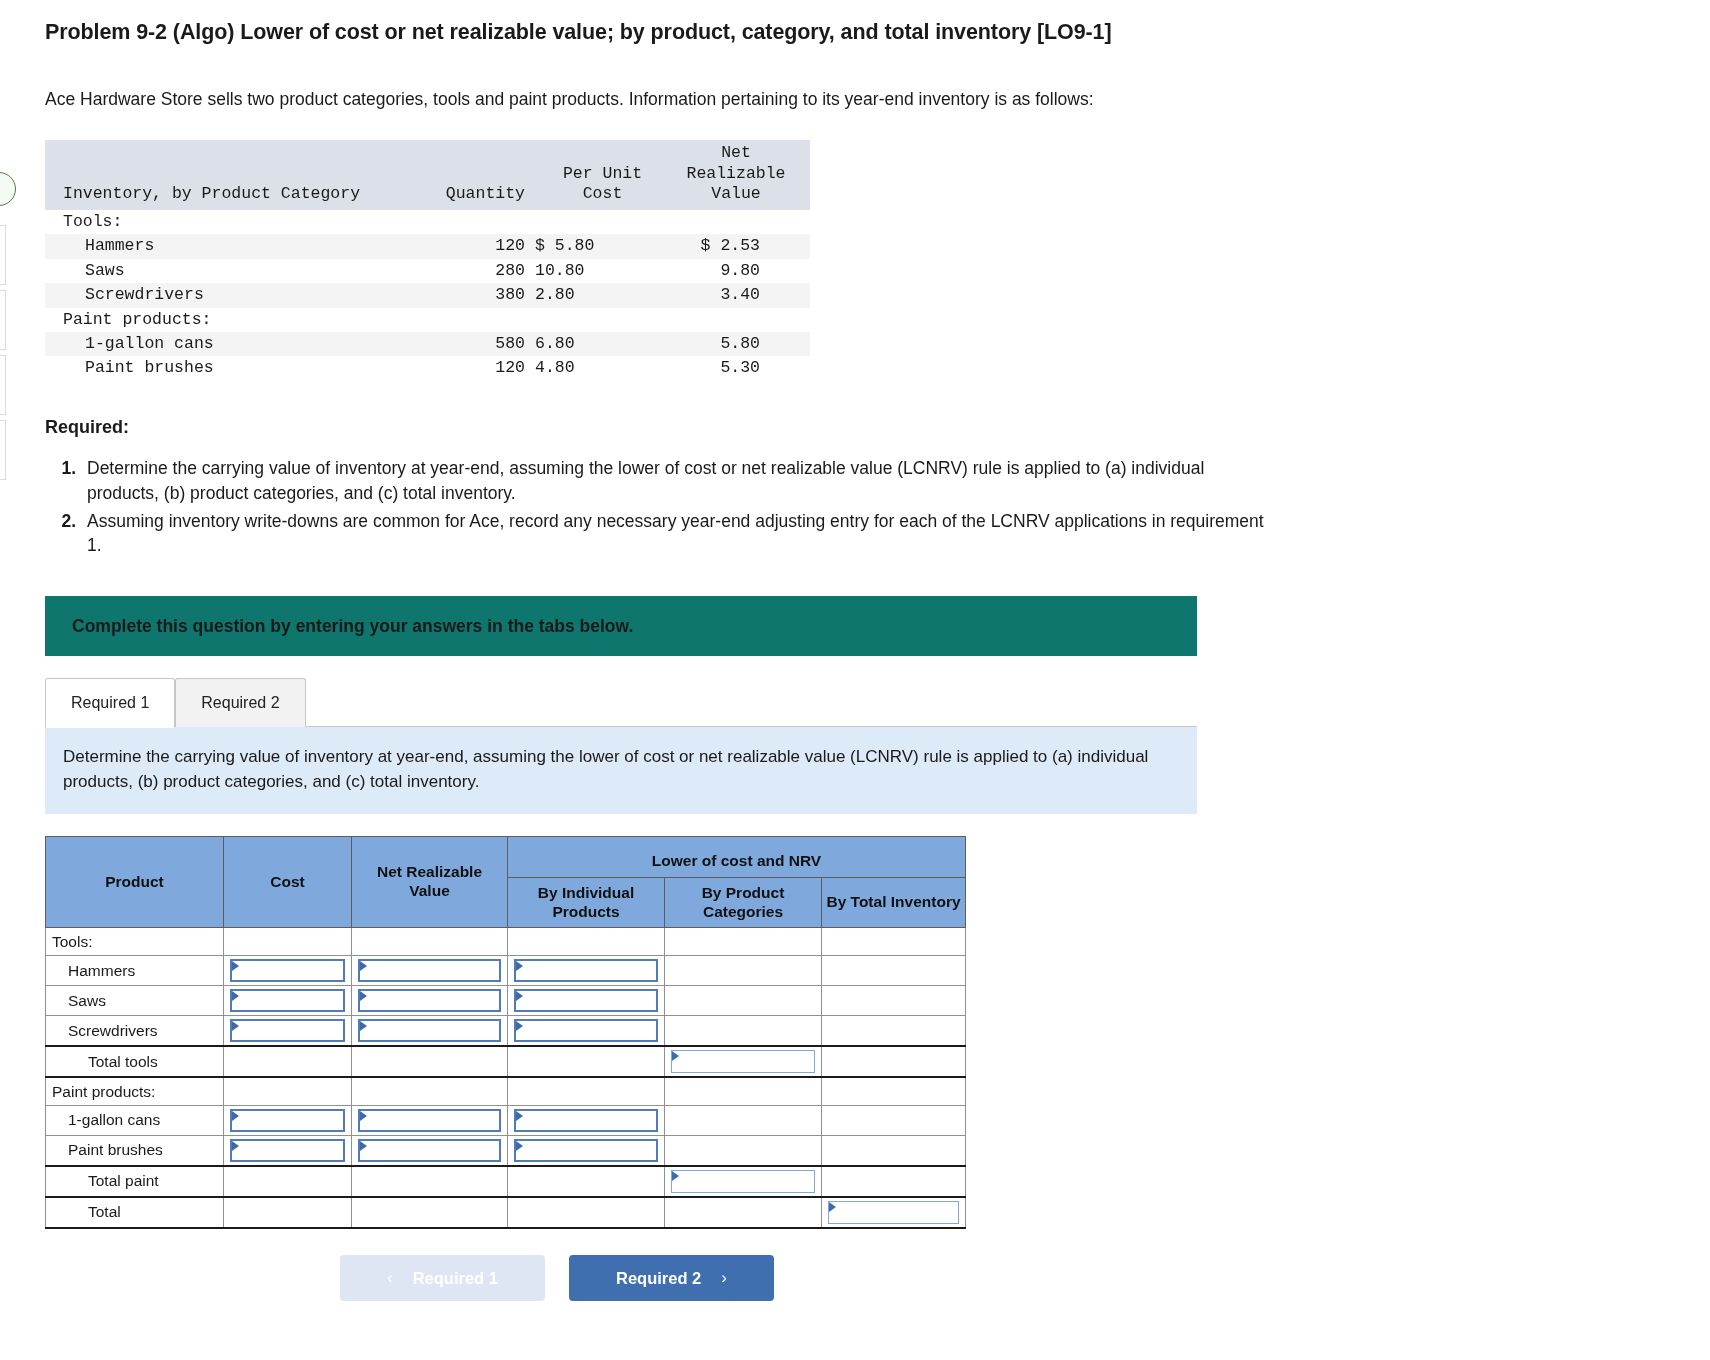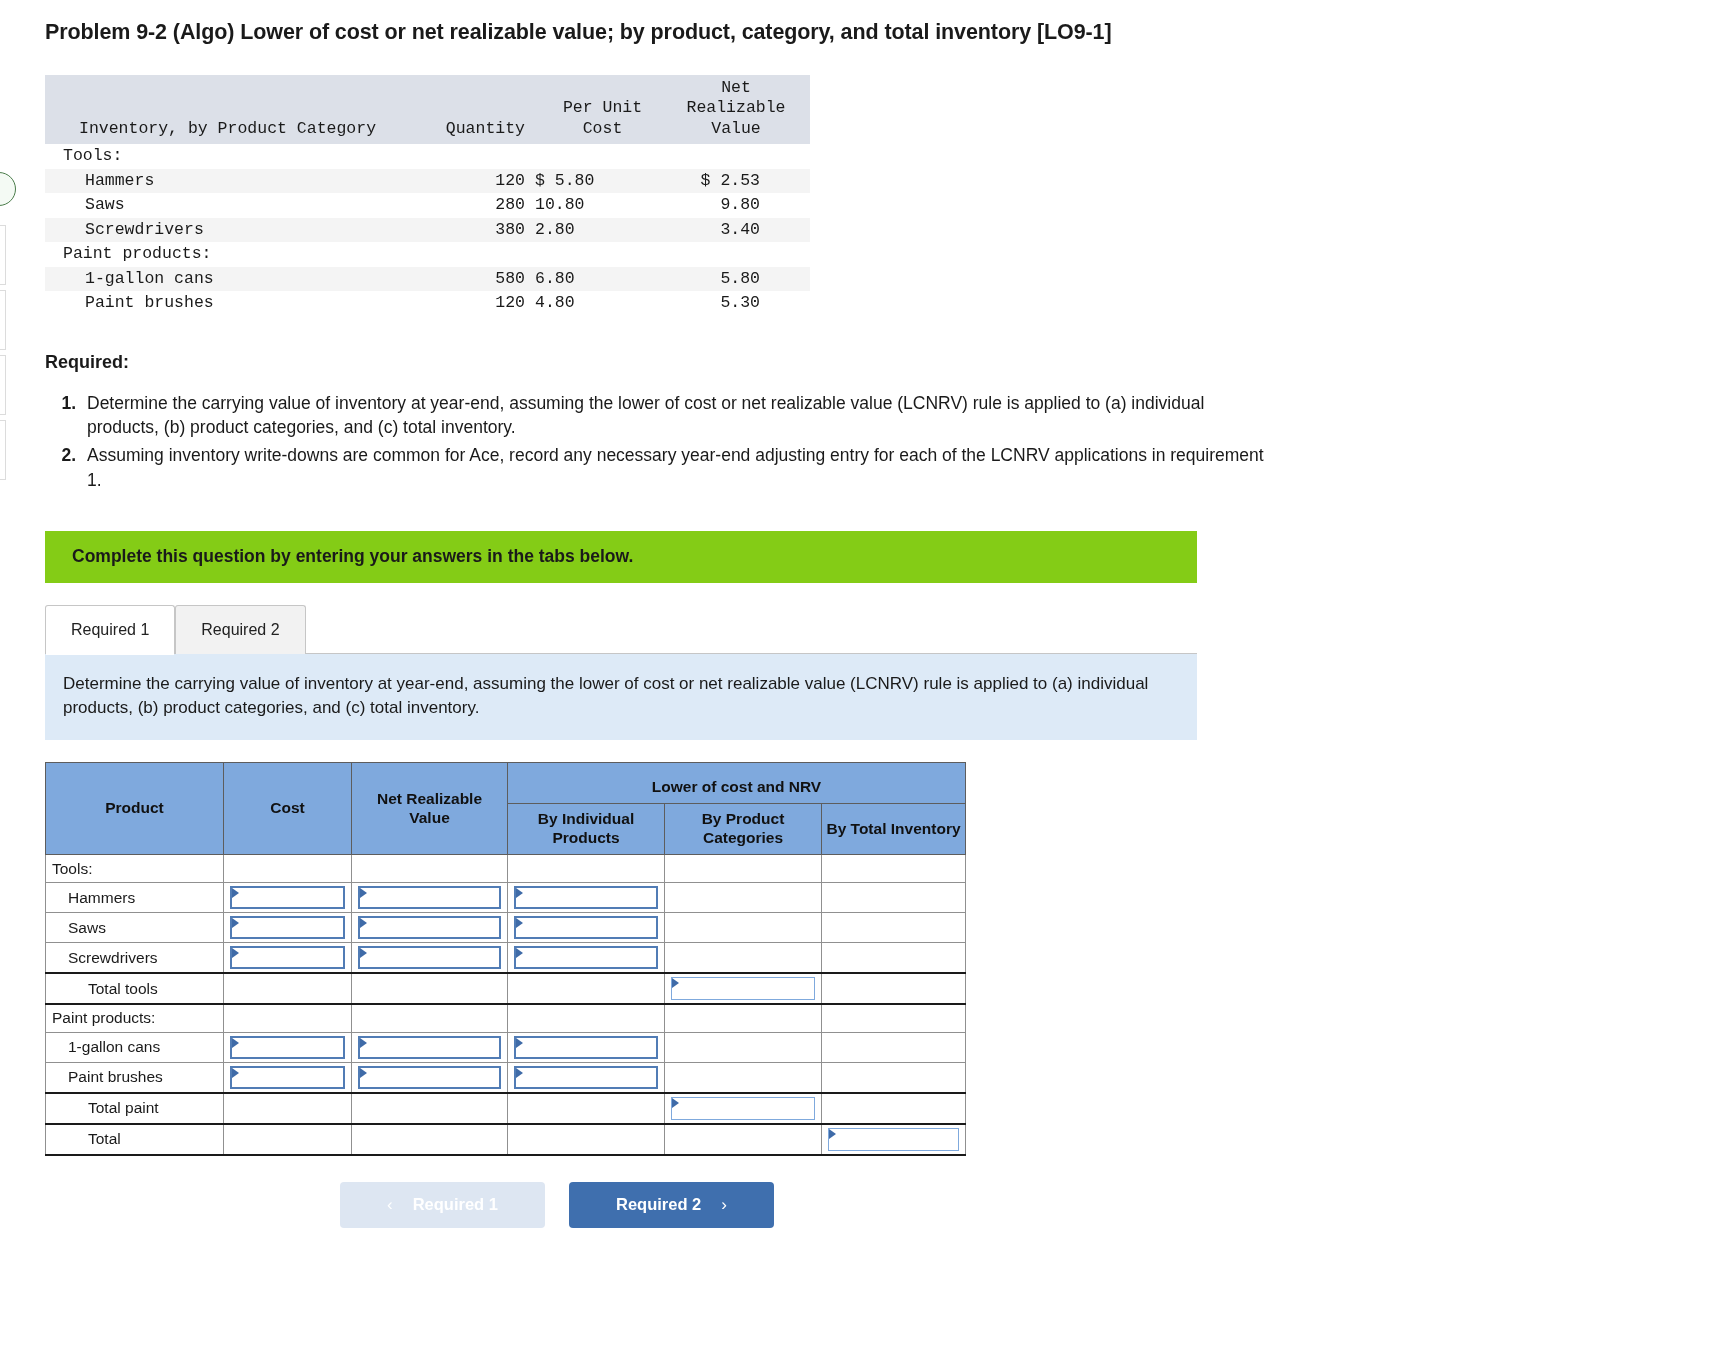--- a/index.html
+++ b/index.html
@@ -44,21 +44,21 @@
   
   table.inv {
     margin-top: 28px; border-collapse: collapse;
     font-family: "Liberation Mono", "DejaVu Sans Mono", monospace;
     font-size: 16.5px; width: 765px;
   }
   table.inv th {
     background: #dce0e8; font-weight: normal; padding: 3px 0 5px 0;
     vertical-align: bottom; line-height: 1.25;
   }
-  table.inv th.lbl { text-align: left; padding-left: 34px; width: 360px; margin-top: 29px; }
+  table.inv th.lbl { text-align: left; padding-left: 18px; width: 360px; margin-top: 29px; }
   table.inv th.q   { text-align: right; width: 130px; padding-right: 10px; }
   table.inv th.c   { text-align: center; width: 135px; }
   table.inv th.n   { text-align: center; width: 140px; padding-right: 8px; }
   table.inv td { padding: 1px 0 1px 0; line-height: 1.36; }
   table.inv td.lbl { text-align: left; padding-left: 18px; }
   table.inv td.lbl.ind { padding-left: 40px; }
   table.inv td.num { text-align: right; padding-right: 10px; }
   table.inv td.num2 { text-align: left; padding-right: 42px; }
   table.inv td.num3 { text-align: right; padding-right: 50px; }
   table.inv tr.shade td { background: #f4f4f4; }
@@ -66,22 +66,22 @@
   h3.required { font-size: 18px; font-weight: bold; margin: 36px 0 0 0; }
 
   ol.reqlist {
     margin: 18px 0 0 0; padding: 0 0 0 36px;
     font-size: 17.5px; line-height: 1.42; width: 1230px;
   }
   ol.reqlist li { margin-bottom: 3px; padding-left: 6px; }
   ol.reqlist li::marker { font-weight: bold; }
 
   .grey-banner {
-    margin-top: 38px; width: 1152px; height: 52px;
-    background: #84cc16; display: flex; align-items: center;
+    margin-top: 38px; width: 1152px; height: 60px;
+    background: #0f766e; display: flex; align-items: center;
     padding-left: 27px; font-size: 17.5px; font-weight: bold;
   }
 
   
   .tabs { margin-top: 22px; display: flex; align-items: flex-end; position: relative; z-index: 2; }
   .tab {
     font-size: 16px; padding: 14px 25px 15px 25px;
     border: 1px solid #c6c6c6; border-bottom: none;
     background: #f2f2f2; color: #222;
     border-radius: 3px 3px 0 0; line-height: 1.2;
@@ -167,20 +167,21 @@
   <div class="edge-circle"></div>
   <div class="edge-box b1"></div>
   <div class="edge-box b2"></div>
   <div class="edge-box b3"></div>
   <div class="edge-box b4"></div>
 
   <div class="content">
 
     <h1 class="problem-title">Problem 9-2 (Algo) Lower of cost or net realizable value; by product, category, and total inventory [LO9-1]</h1>
 
+    <p class="intro">Ace Hardware Store sells two product categories, tools and paint products. Information pertaining to its year-end inventory is as follows:</p>
 
     <table class="inv">
       <thead>
         <tr>
           <th class="lbl">Inventory, by Product Category</th>
           <th class="q">Quantity</th>
           <th class="c">
             <div>Per Unit</div>
             <div>Cost</div>
           </th>

